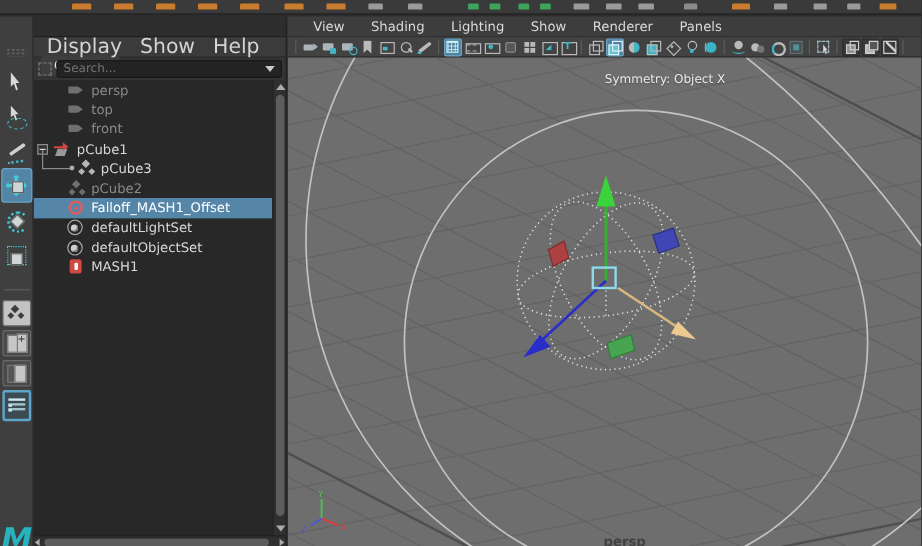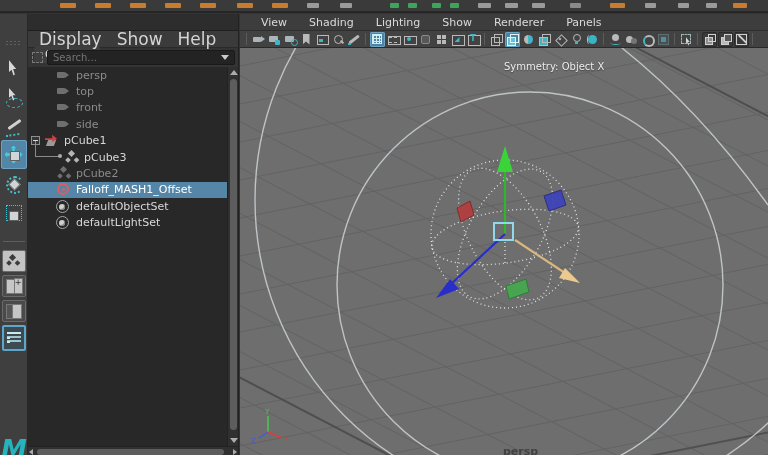--- a/index.html
+++ b/index.html
@@ -265,49 +265,49 @@
           <span class="t-label">persp</span>
         </div>
         <div class="tree-row dim">
           <span class="t-icon gl-camera"></span>
           <span class="t-label">top</span>
         </div>
         <div class="tree-row dim">
           <span class="t-icon gl-camera"></span>
           <span class="t-label">front</span>
         </div>
-        <div class="tree-row dim">
-          <span class="t-icon gl-camera"></span>
-          <span class="t-label">side</span>
-        </div>
         <div class="tree-row has-expander">
           <span class="expander"></span>
           <span class="t-icon gl-mesh-instanced"></span>
           <span class="t-label">pCube1</span>
         </div>
         <div class="tree-row is-child">
           <span class="connector"></span>
           <span class="t-icon gl-mesh"></span>
           <span class="t-label">pCube3</span>
         </div>
         <div class="tree-row dim">
           <span class="t-icon gl-mesh"></span>
           <span class="t-label">pCube2</span>
         </div>
         <div class="tree-row selected">
           <span class="t-icon gl-falloff"></span>
           <span class="t-label">Falloff_MASH1_Offset</span>
         </div>
         <div class="tree-row">
           <span class="t-icon gl-set"></span>
-          <span class="t-label">defaultObjectSet</span>
+          <span class="t-label">defaultLightSet</span>
         </div>
         <div class="tree-row">
           <span class="t-icon gl-set"></span>
-          <span class="t-label">defaultLightSet</span>
+          <span class="t-label">defaultObjectSet</span>
+        </div>
+        <div class="tree-row">
+          <span class="t-icon gl-mash"></span>
+          <span class="t-label">MASH1</span>
         </div>
       </div>
     <div class="v-scroll">
       <span class="v-up"></span>
       <span class="v-thumb"></span>
       <span class="v-down"></span>
     </div>
     <div class="h-scroll">
       <span class="h-left"></span>
       <span class="h-thumb"></span>

